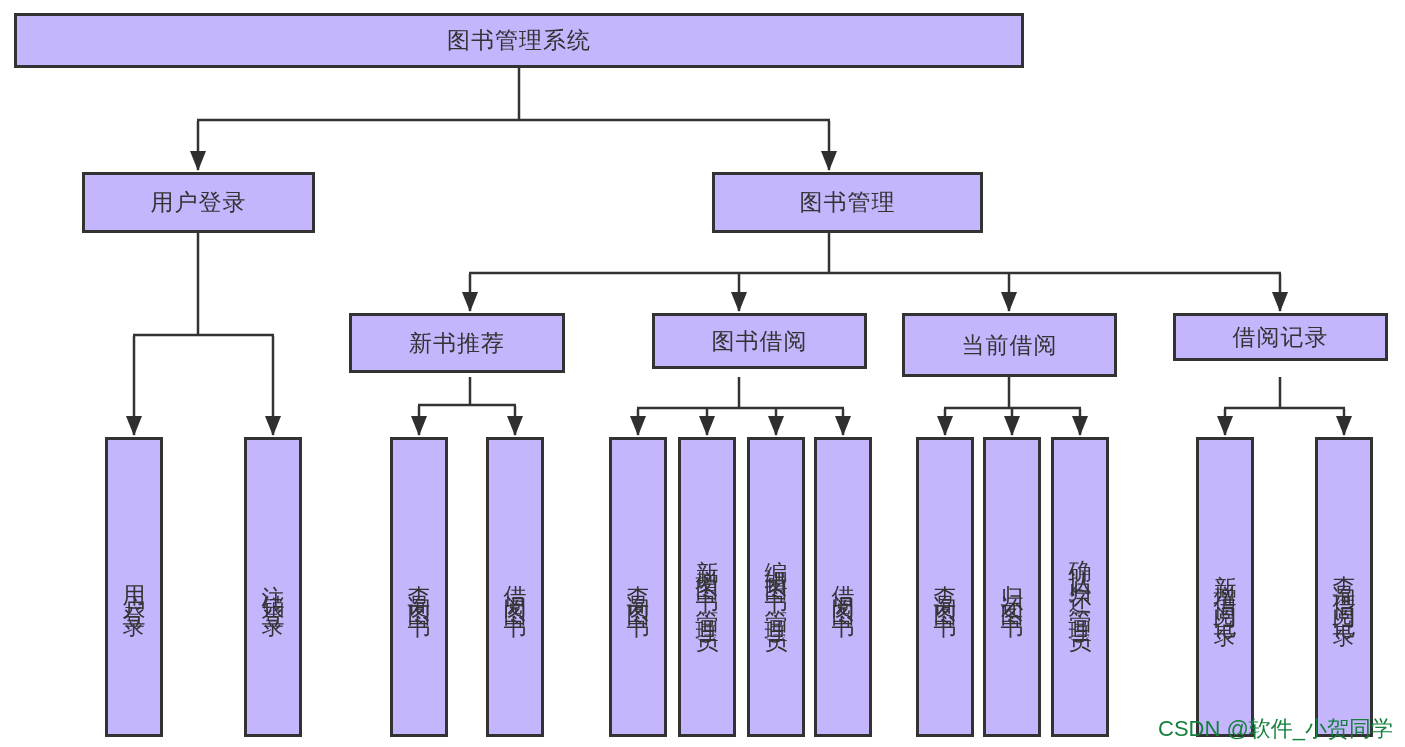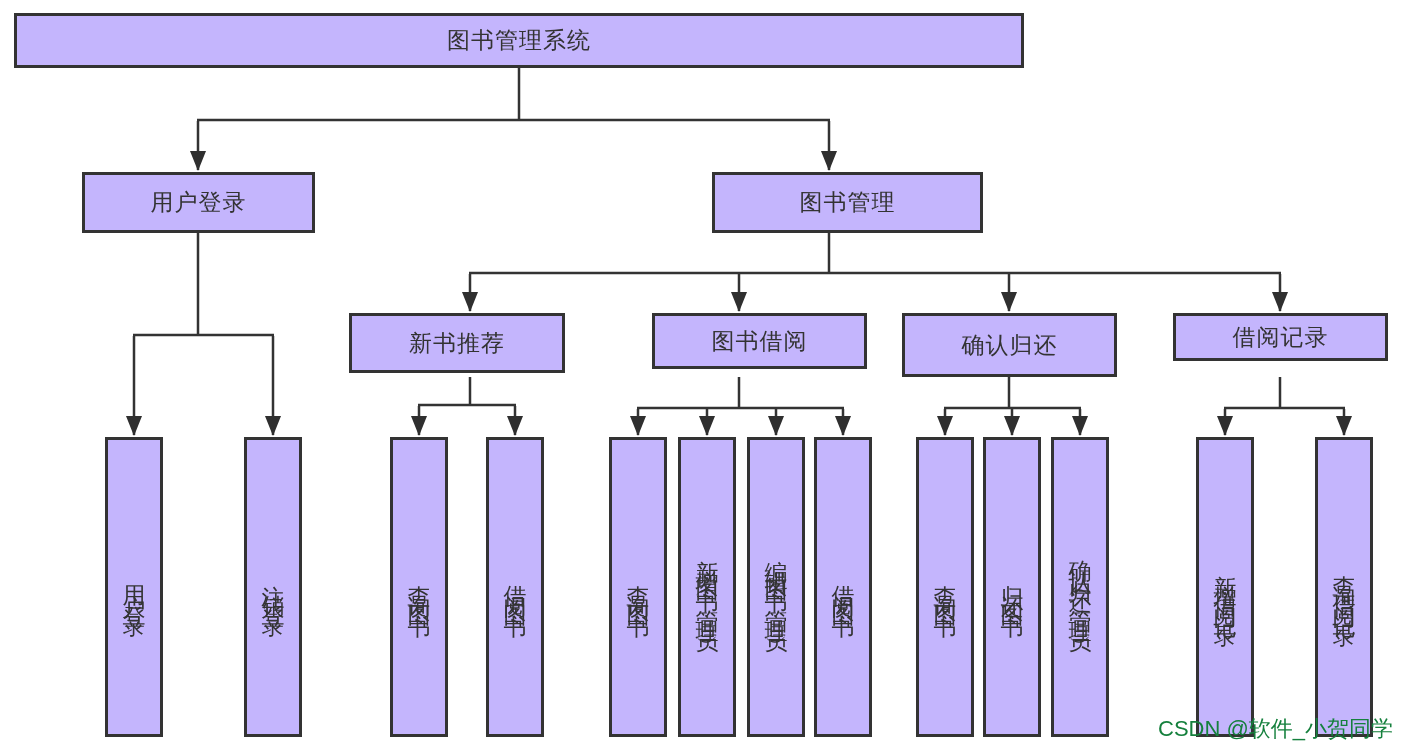--- a/index.html
+++ b/index.html
@@ -119,21 +119,21 @@
     <span class="lbl">图书管理</span>
   </div>
 
   <div class="node h" style="left:349px; top:313px; width:216px; height:60px;">
     <span class="lbl">新书推荐</span>
   </div>
   <div class="node h" style="left:632px; top:313px; width:215px; height:56px;margin-left:20px;">
     <span class="lbl">图书借阅</span>
   </div>
   <div class="node h" style="left:902px; top:313px; width:215px; height:64px;">
-    <span class="lbl">确认归还</span>
+    <span class="lbl">当前借阅</span>
   </div>
   <div class="node h" style="left:1173px; top:313px; width:215px; height:48px;">
     <span class="lbl">借阅记录</span>
   </div>
 
   <div class="node v" style="left:105px;">
     <span class="lbl">用户登录</span>
   </div>
   <div class="node v" style="left:244px;">
     <span class="lbl">注销登录</span>

